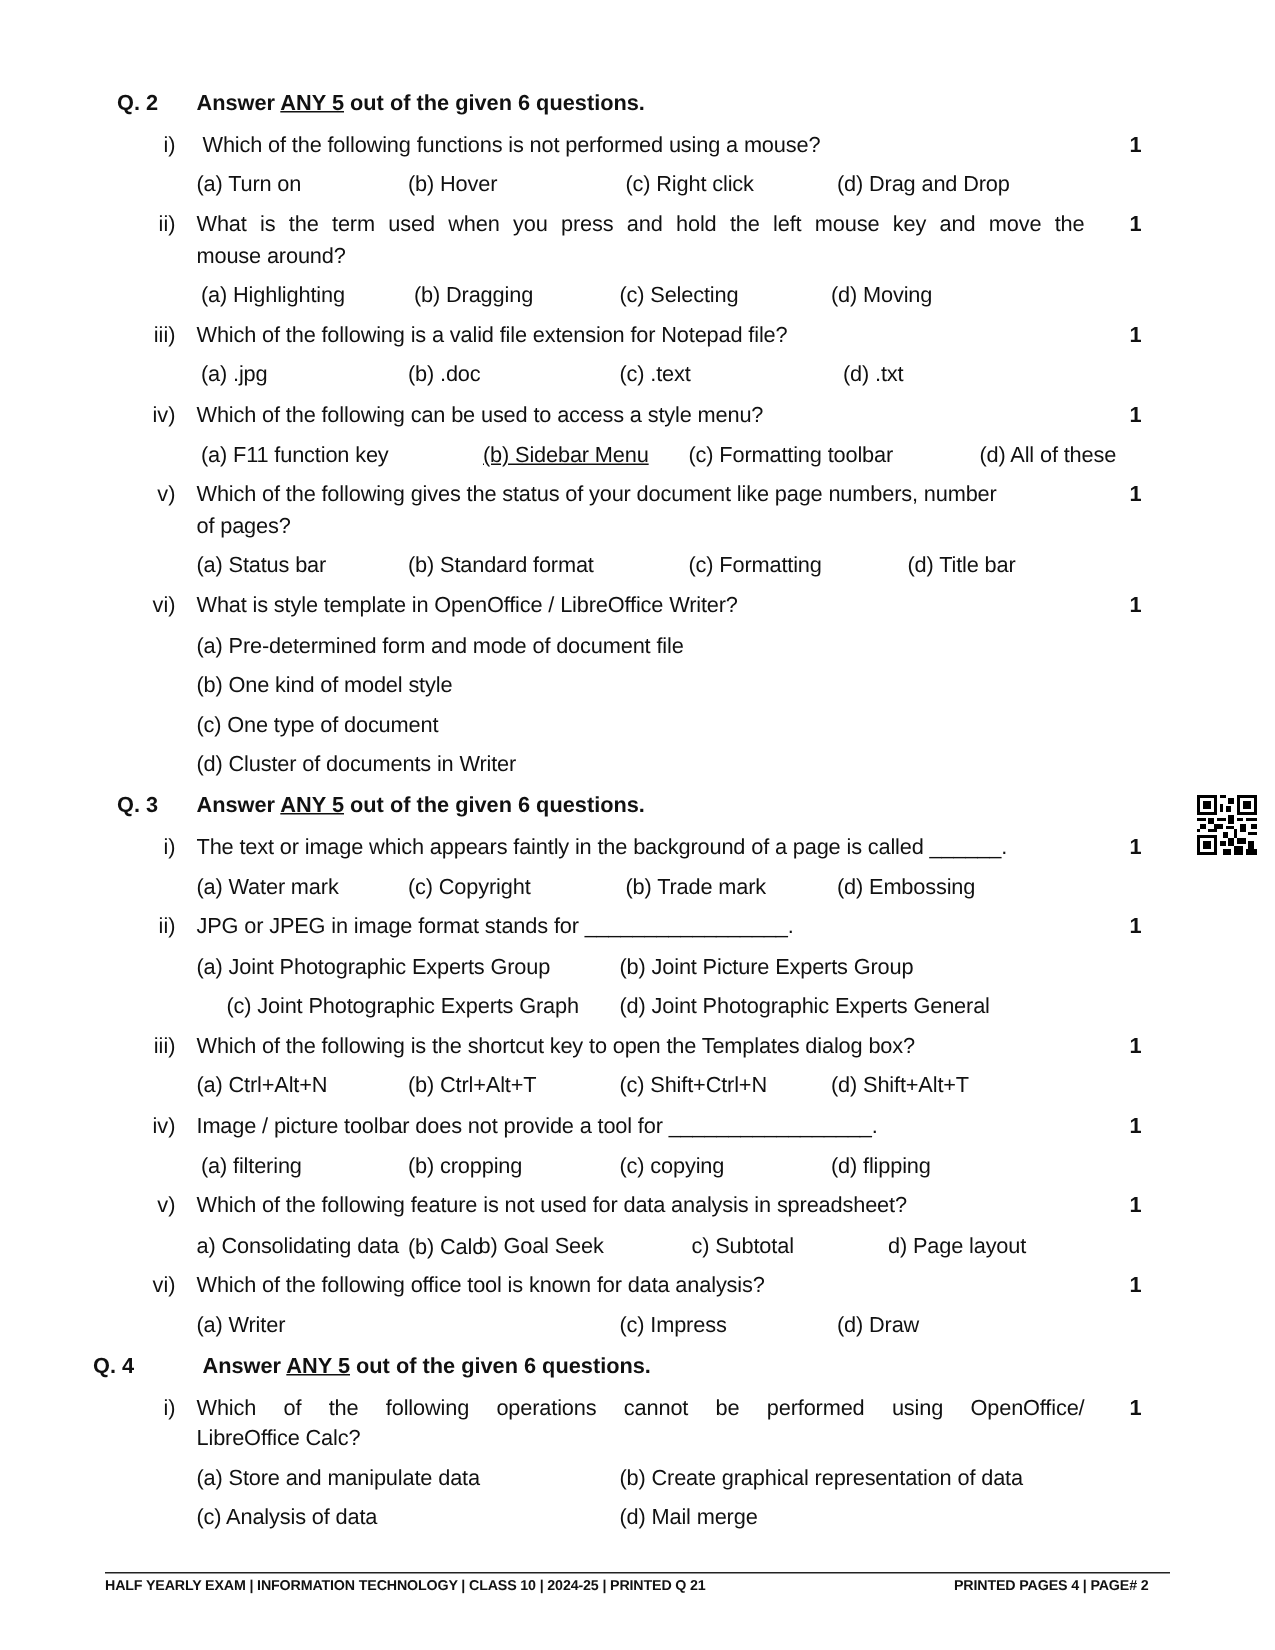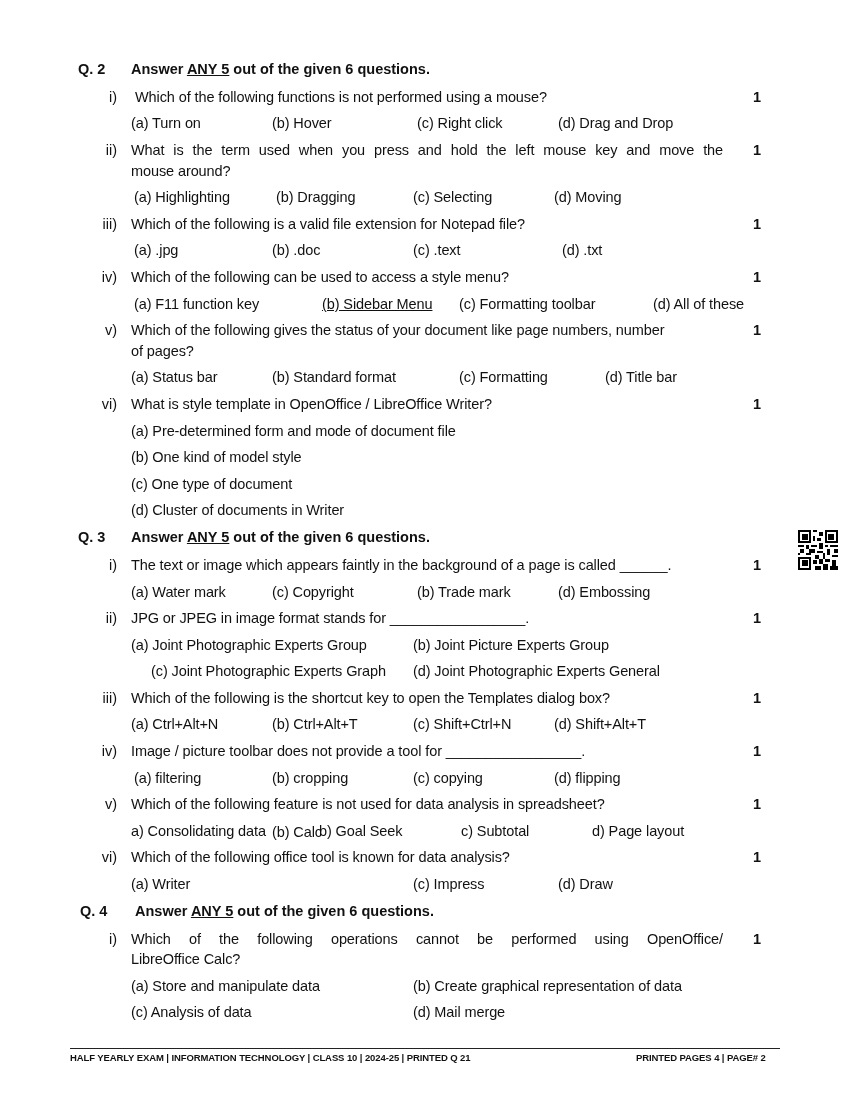--- a/index.html
+++ b/index.html
@@ -165,21 +165,21 @@
   <div class="abs opt" style="left:592px; top:823px;">d) Page layout</div>
 
   <div class="abs roman" style="left:77px; top:849px;">vi)</div>
   <div class="abs qtext" style="left:131px; top:849px;">Which of the following office tool is known for data analysis?</div>
   <div class="abs marks" style="left:753px; top:849px;">1</div>
   <div class="abs opt" style="left:131px; top:876px;">(a) Writer</div>
   <div class="abs opt" style="left:272px; top:824px;">(b) Calc</div>
   <div class="abs opt" style="left:413px; top:876px;">(c) Impress</div>
   <div class="abs opt" style="left:558px; top:876px;">(d) Draw</div>
 
-  <div class="abs qnum" style="left:80px; top:903px;">Q. 4</div>
+  <div class="abs qnum" style="left:62px; top:903px;">Q. 4</div>
   <div class="abs qhead" style="left:135px; top:903px;"><span>Answer </span><u>ANY 5</u><span> out of the given 6 questions.</span></div>
 
   <div class="abs roman" style="left:77px; top:931px;">i)</div>
   <div class="abs qtext justify" style="left:131px; top:931px;">Which of the following operations cannot be performed using OpenOffice/</div>
   <div class="abs qtext" style="left:131px; top:951px;">LibreOffice  Calc?</div>
   <div class="abs marks" style="left:753px; top:931px;">1</div>
   <div class="abs opt" style="left:131px; top:978px;">(a) Store and manipulate data</div>
   <div class="abs opt" style="left:413px; top:978px;">(b) Create graphical representation of data</div>
   <div class="abs opt" style="left:131px; top:1004px;">(c) Analysis of data</div>
   <div class="abs opt" style="left:413px; top:1004px;">(d) Mail merge</div>

